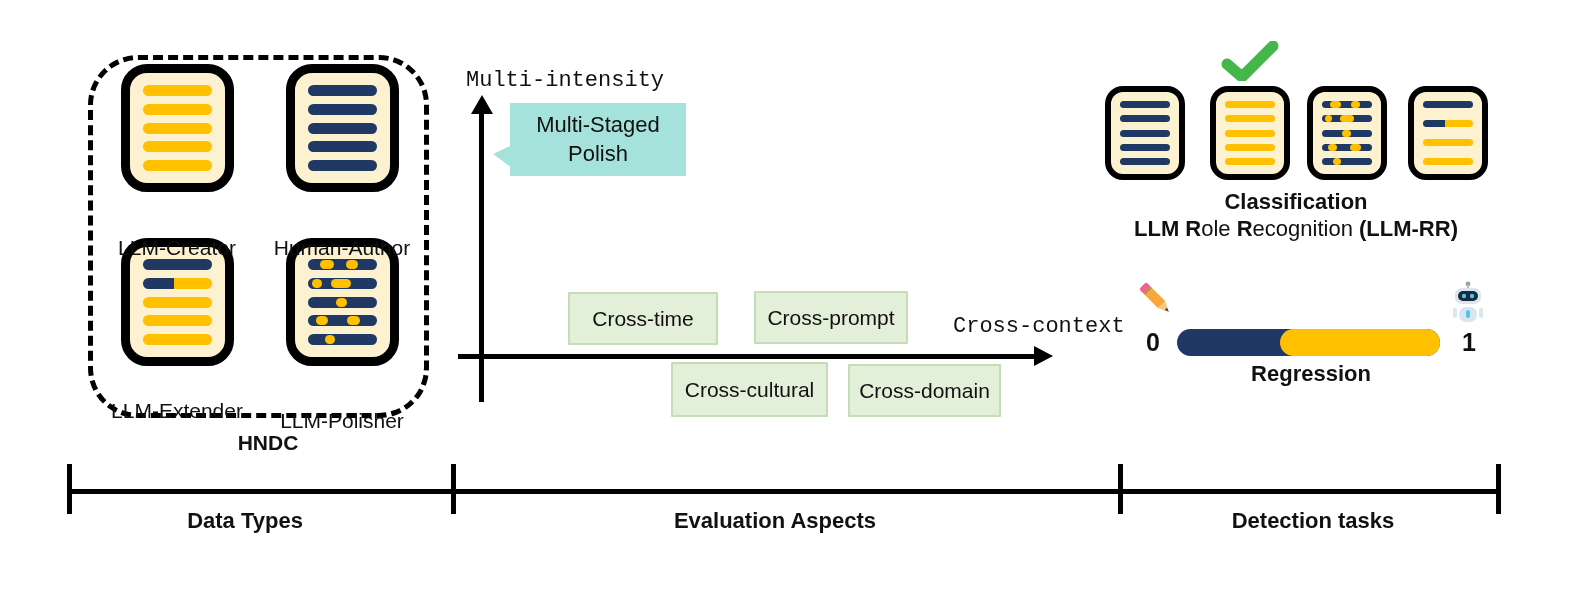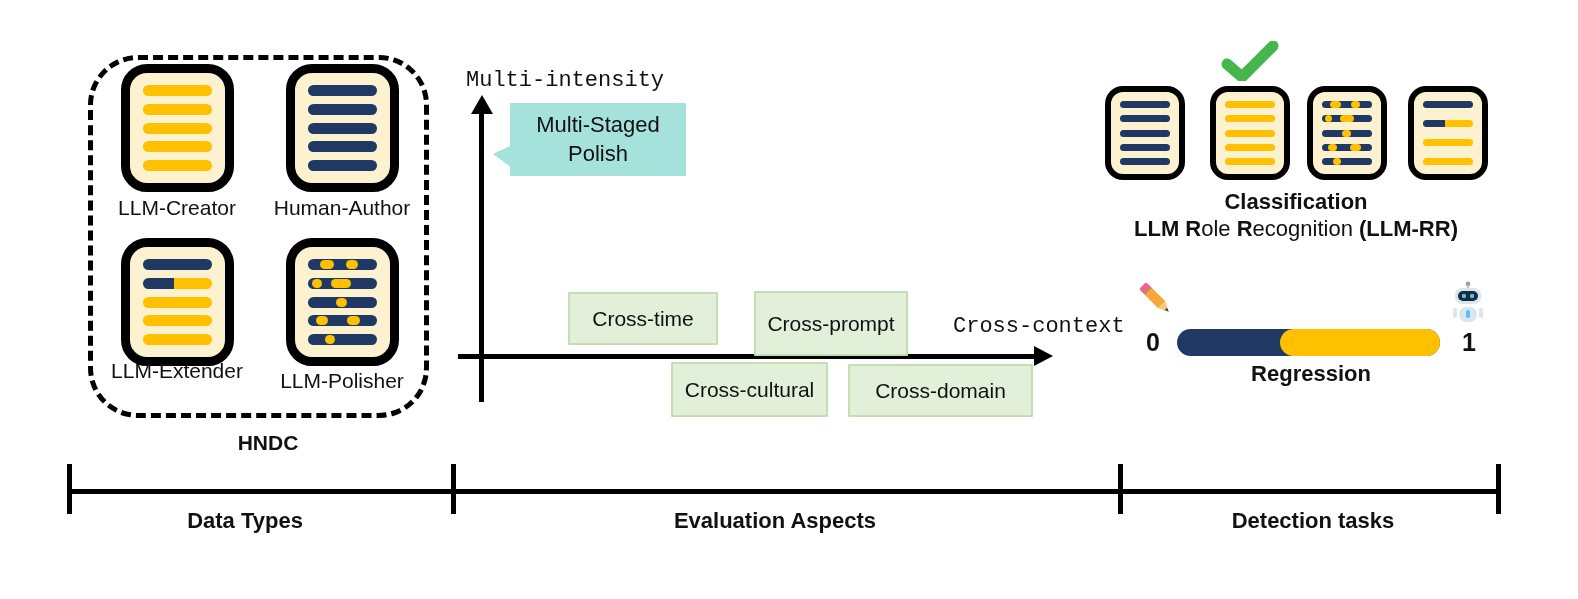--- a/index.html
+++ b/index.html
@@ -19,21 +19,21 @@
   .doc.small{width:80px;height:94px;border-width:6px;border-radius:18px;padding:9px 9px;}
   .ln{display:block;height:11px;border-radius:6px;}
   .doc.small .ln{height:7px;border-radius:4px;}
   .ln.gold{background:var(--gold);}
   .ln.navy{background:var(--navy);}
   .ln.half{background:linear-gradient(90deg,var(--navy) 0 45%,var(--gold) 45% 100%);}
   .ln.dotline{position:relative;background:var(--navy);}
   .ln.dotline s{position:absolute;top:1px;bottom:1px;background:var(--gold);border-radius:6px;}
   .doc.small .ln.dotline s{top:0;bottom:0;}
 
-  .doclabel{position:absolute;font-size:21px;text-align:center;white-space:nowrap;}
+  .doclabel{position:absolute;font-size:21px;text-align:center;white-space:nowrap;margin-top:40px;}
   .sectitle{position:absolute;font-weight:700;font-size:21px;text-align:center;}
 
   .hndc-border{position:absolute;left:88px;top:55px;width:341px;height:363px;
                border:5px dashed #000;border-radius:50px;box-sizing:border-box;}
 
   
   .axis-v{position:absolute;left:479px;top:112px;width:5px;height:290px;background:#000;}
   .arrow-up{position:absolute;left:471px;top:95px;width:0;height:0;
             border-left:11px solid transparent;border-right:11px solid transparent;
             border-bottom:19px solid #000;}
@@ -130,23 +130,23 @@
   <div class="axis-h"></div>
   <div class="arrow-right"></div>
   <div class="axis-label" style="left:953px;top:314px">Cross-context</div>
 
   <div class="callout" style="top:103px">
     <span class="tail"></span>
     <span>Multi-Staged Polish</span>
   </div>
 
   <div class="aspect" style="left:568px;top:292px;width:150px;height:53px">Cross-time</div>
-  <div class="aspect" style="left:754px;top:291px;width:154px;height:65px">Cross-prompt</div>
+  <div class="aspect" style="left:754px;top:291px;width:154px;height:53px">Cross-prompt</div>
   <div class="aspect" style="left:671px;top:362px;width:157px;height:55px">Cross-cultural</div>
-  <div class="aspect" style="left:848px;top:364px;width:185px;height:53px">Cross-domain</div>
+  <div class="aspect" style="left:848px;top:364px;width:153px;height:53px">Cross-domain</div>
 
 
   <svg class="abs" style="left:1221px;top:41px" width="58" height="40" viewBox="0 0 58 40">
     <path d="M6 23 L21 36 L52 5" fill="none" stroke="#45b649" stroke-width="11" stroke-linecap="round" stroke-linejoin="round"></path>
   </svg>
 
   <div class="doc small" style="left:1105px;top:86px">
     <i class="ln navy"></i>
     <i class="ln navy"></i>
     <i class="ln navy"></i>

